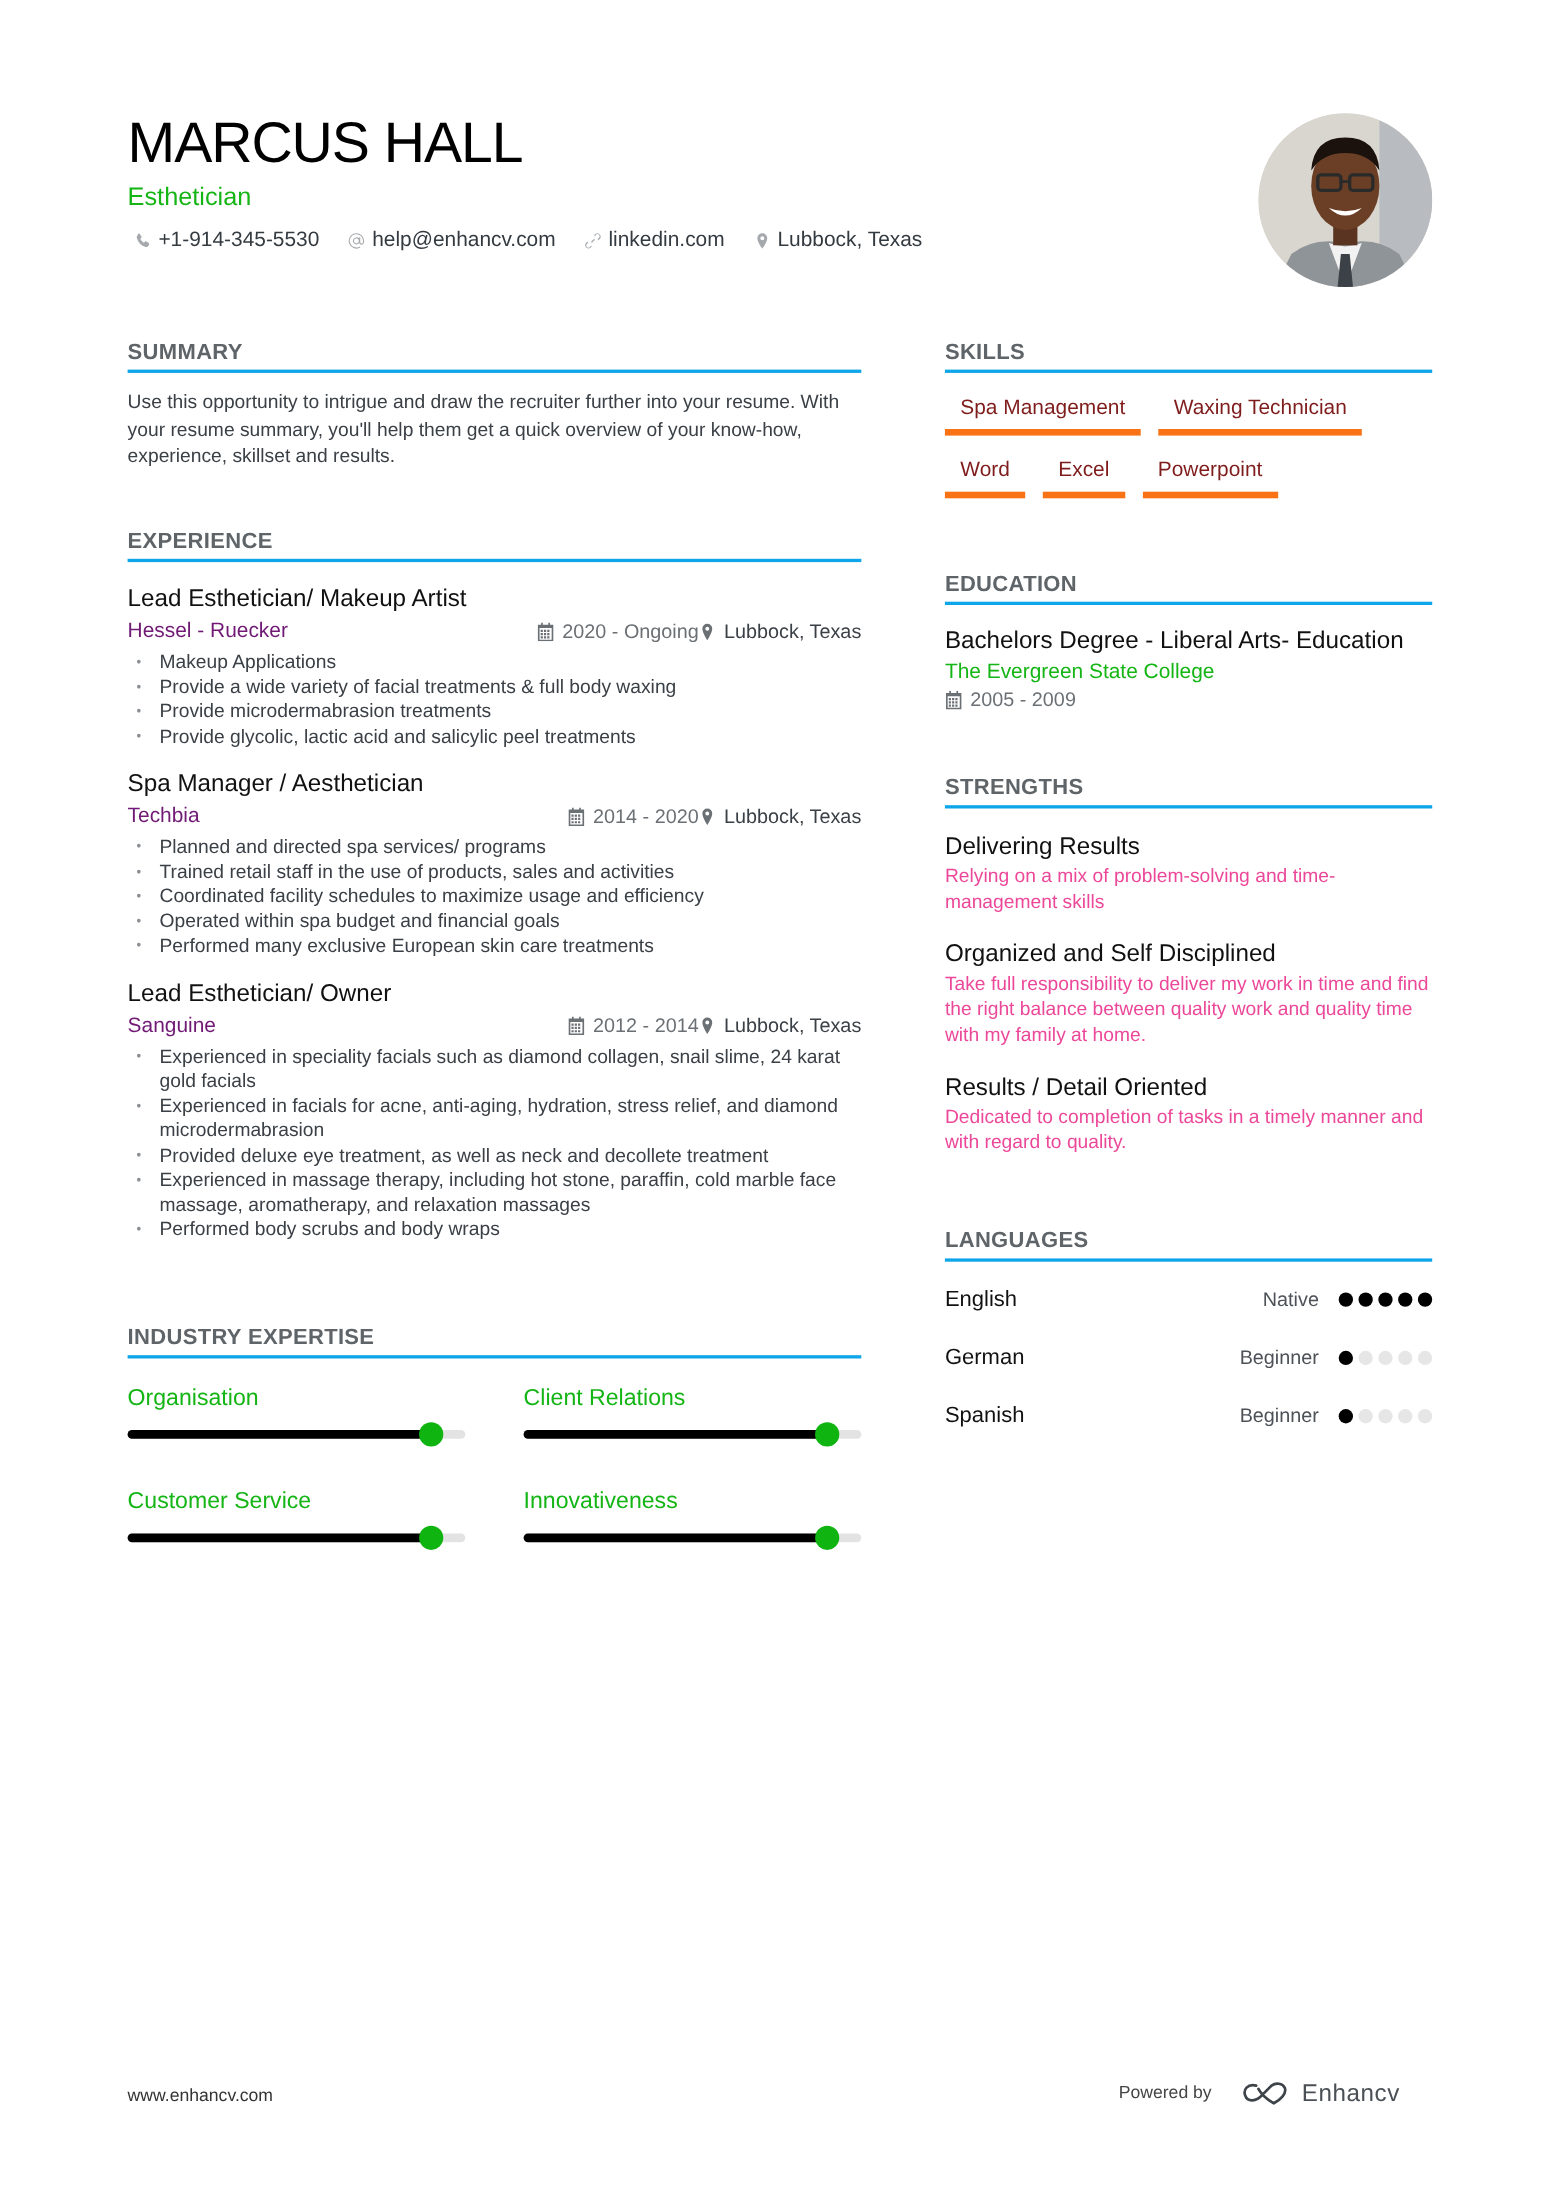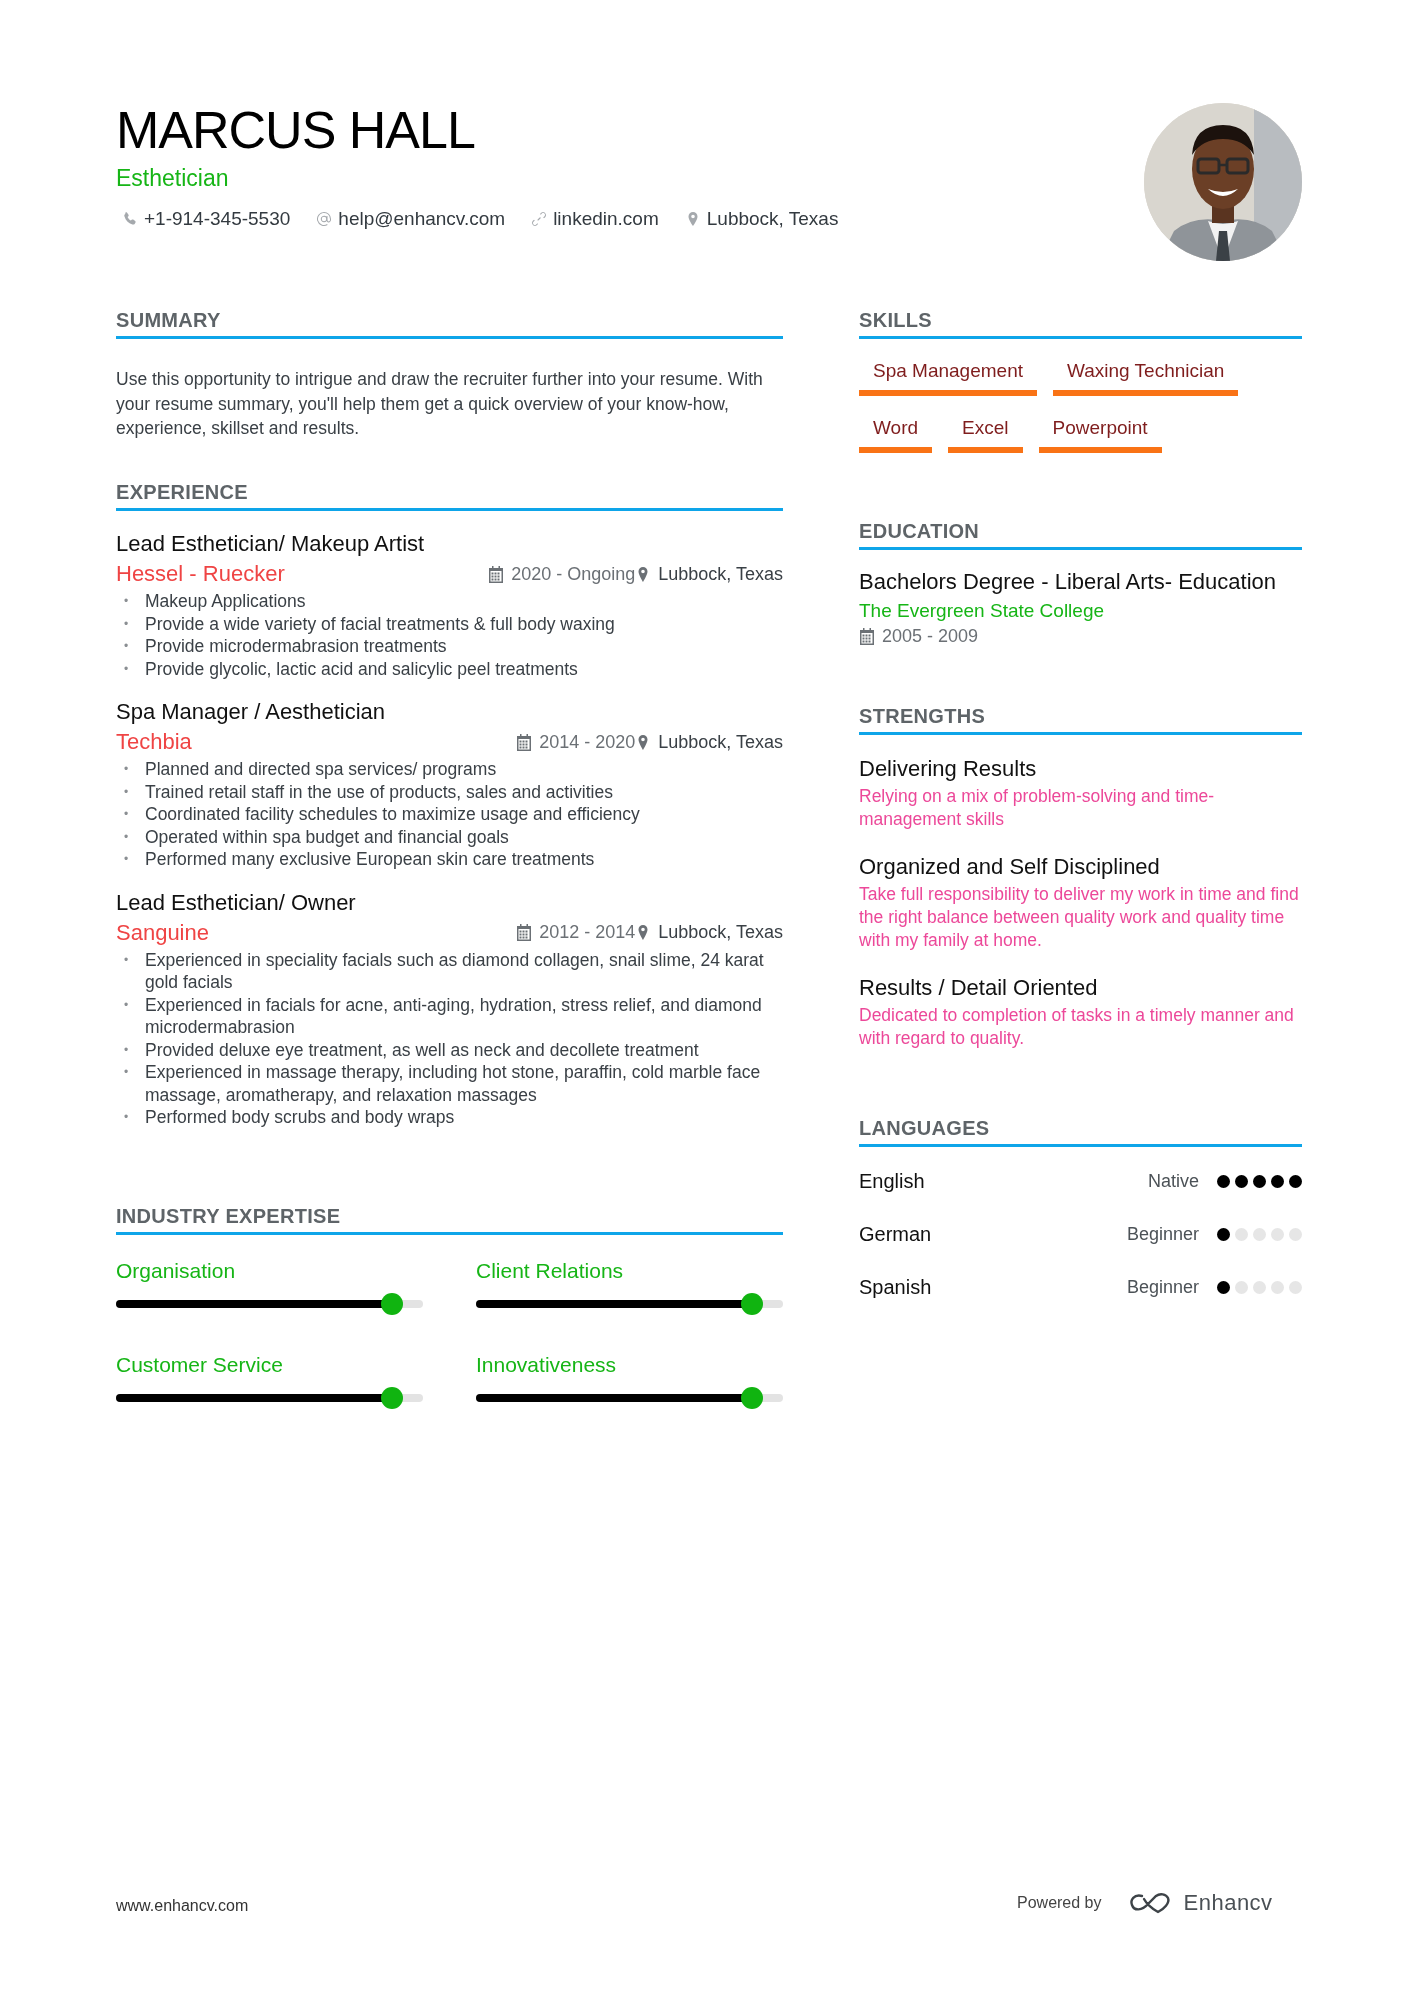--- a/index.html
+++ b/index.html
@@ -15,27 +15,27 @@
   .contact { display: flex; align-items: center; gap: 6px; }
   .contact svg { width: 16px; height: 16px; fill: #a5a9ad; }
   .photo { position: absolute; left: 1144px; top: 103px; width: 158px; height: 158px; border-radius: 50%; overflow: hidden; background: linear-gradient(135deg,#e9e5de 0%,#d8d2c8 40%,#c7c9cc 100%); }
 
   
   .col-left { position: absolute; left: 116px; width: 667px; }
   .col-right { position: absolute; left: 859px; width: 443px; }
 
   .section-title { font-size: 20px; color: #5e6468; letter-spacing: 0.3px; text-transform: uppercase; line-height: 26px; padding-bottom: 3px; border-bottom: 3px solid #0ea5e9; }
 
-  .summary-text { margin-top: 28px; font-size: 17.5px; color: #3a4046; line-height: 24.5px; }
+  .summary-text { margin-top: 14px; font-size: 17.5px; color: #3a4046; line-height: 24.5px; }
 
   
   .job { margin-top: 18px; }
   .job-title { font-size: 22px; color: #111; line-height: 28px; }
   .job-meta { display: flex; justify-content: space-between; align-items: center; margin-top: 4px; }
-  .company { font-size: 22px; color: #ef4444; line-height: 24px; }
+  .company { font-size: 19px; color: #701a75; line-height: 24px; }
   .meta-right { display: flex; font-size: 18px; color: #6b7075; align-items: center; }
   .meta-right .loc { color: #3a4046; }
   .meta-item { display: flex; align-items: center; gap: 7px; }
   .meta-item svg { width: 16px; height: 17px; fill: #6b7075; }
   .bullets { list-style: none; margin-top: 4px; }
   .bullets li { position: relative; padding-left: 29px; font-size: 17.5px; color: #3a4046; line-height: 22.5px; }
   .bullets li::before { content: "•"; position: absolute; left: 8px; top: 0; color: #8a8e92; font-size: 12px; }
 
   
   .exp-grid { display: grid; grid-template-columns: 307px 307px; column-gap: 53px; row-gap: 36px; margin-top: 22px; }

